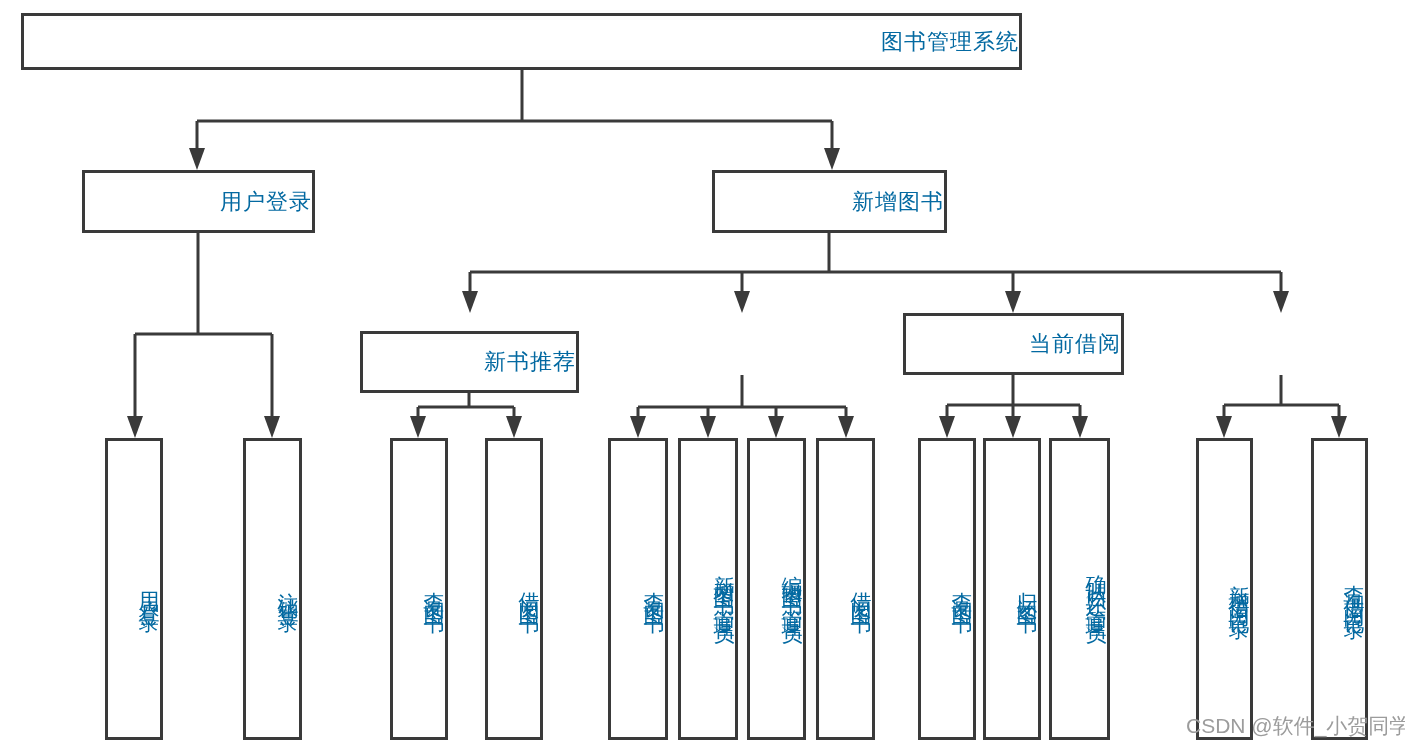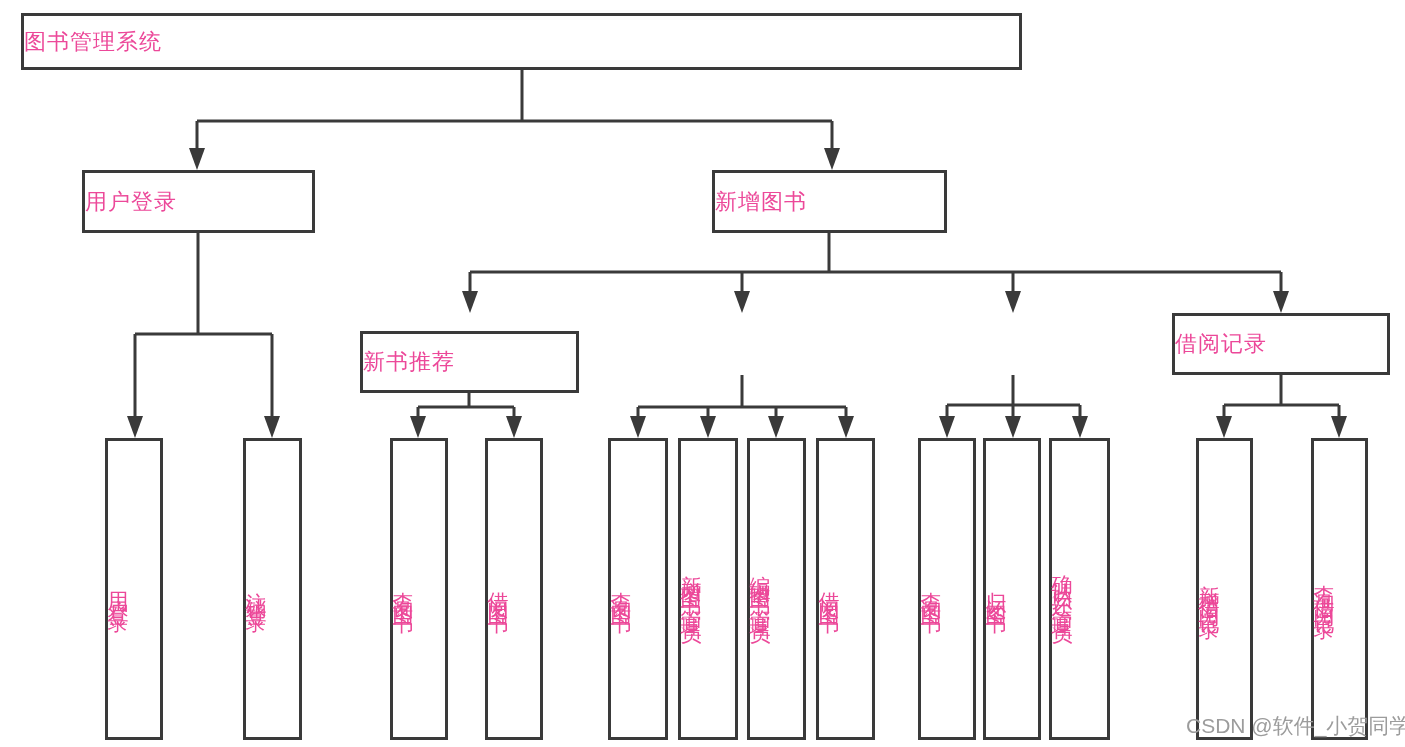--- a/index.html
+++ b/index.html
@@ -13,22 +13,22 @@
   .connectors{
     position:absolute;left:0;top:0;width:1405px;height:747px;z-index:1;
   }
   .box{
     position:absolute;
     background:#ffffff;
     border:3px solid #3a3a3a;
     box-sizing:border-box;
     display:flex;
     align-items:center;
-    justify-content:flex-start;
-    color:#ec4899;
+    justify-content:flex-end;
+    color:#0369a1;
     z-index:2;
   }
   .box.h span{
     font-size:22px;
     letter-spacing:1px;
     white-space:nowrap;
   }
   .box.v span{
     writing-mode:vertical-rl;
     text-orientation:mixed;
@@ -98,22 +98,22 @@
   <div class="box h" style="left:82px;top:170px;width:233px;height:63px">
     <span>用户登录</span>
   </div>
   <div class="box h" style="left:712px;top:170px;width:235px;height:63px">
     <span>新增图书</span>
   </div>
 
   <div class="box h" style="left:360px;top:331px;width:219px;height:62px">
     <span>新书推荐</span>
   </div>
-  <div class="box h" style="left:1172px;top:313px;width:218px;height:62px">
-    <span>借阅记录</span>
+  <div class="box h" style="left:903px;top:313px;width:221px;height:62px">
+    <span>当前借阅</span>
   </div>
 
   <div class="box v" style="left:105px;top:438px;width:58px;height:302px">
     <span>用户登录</span>
   </div>
   <div class="box v" style="left:243px;top:438px;width:59px;height:302px">
     <span>注销登录</span>
   </div>
 
   <div class="box v" style="left:390px;top:438px;width:58px;height:302px">

